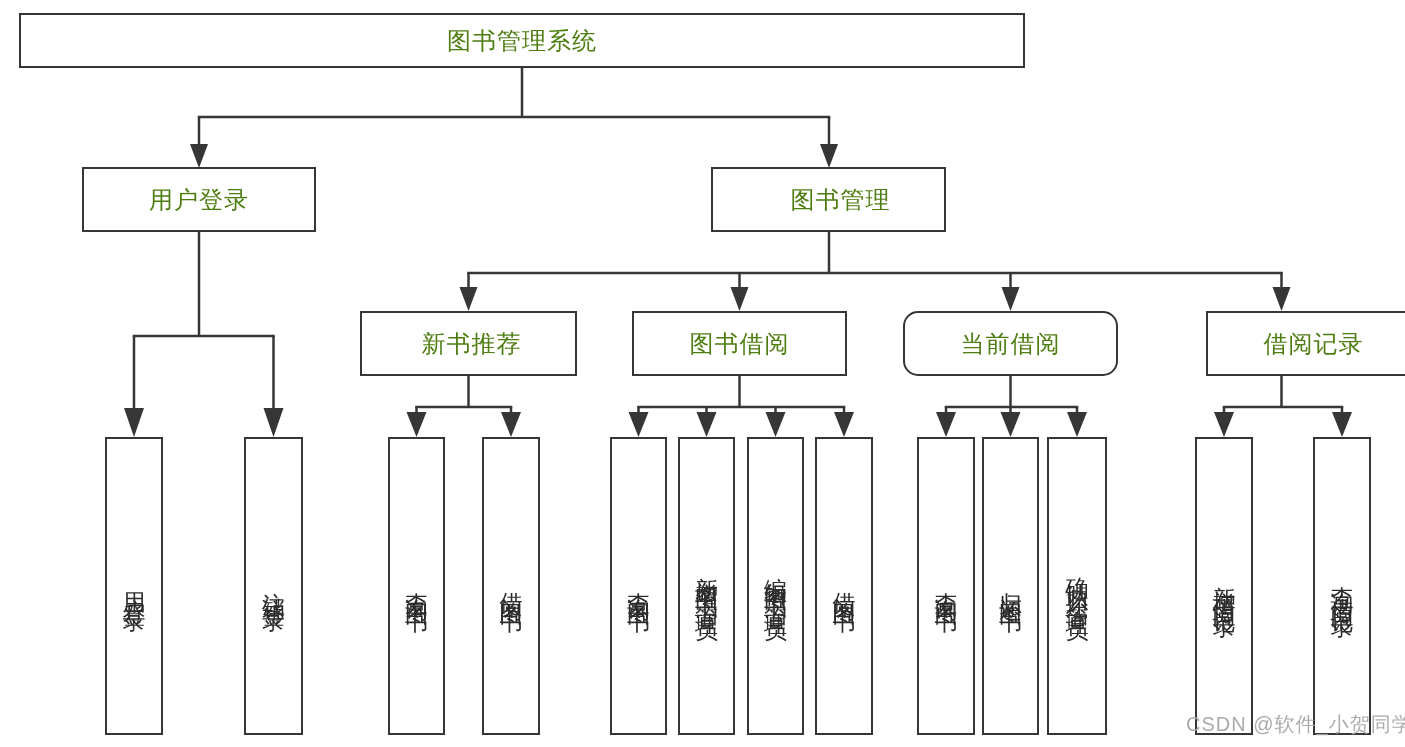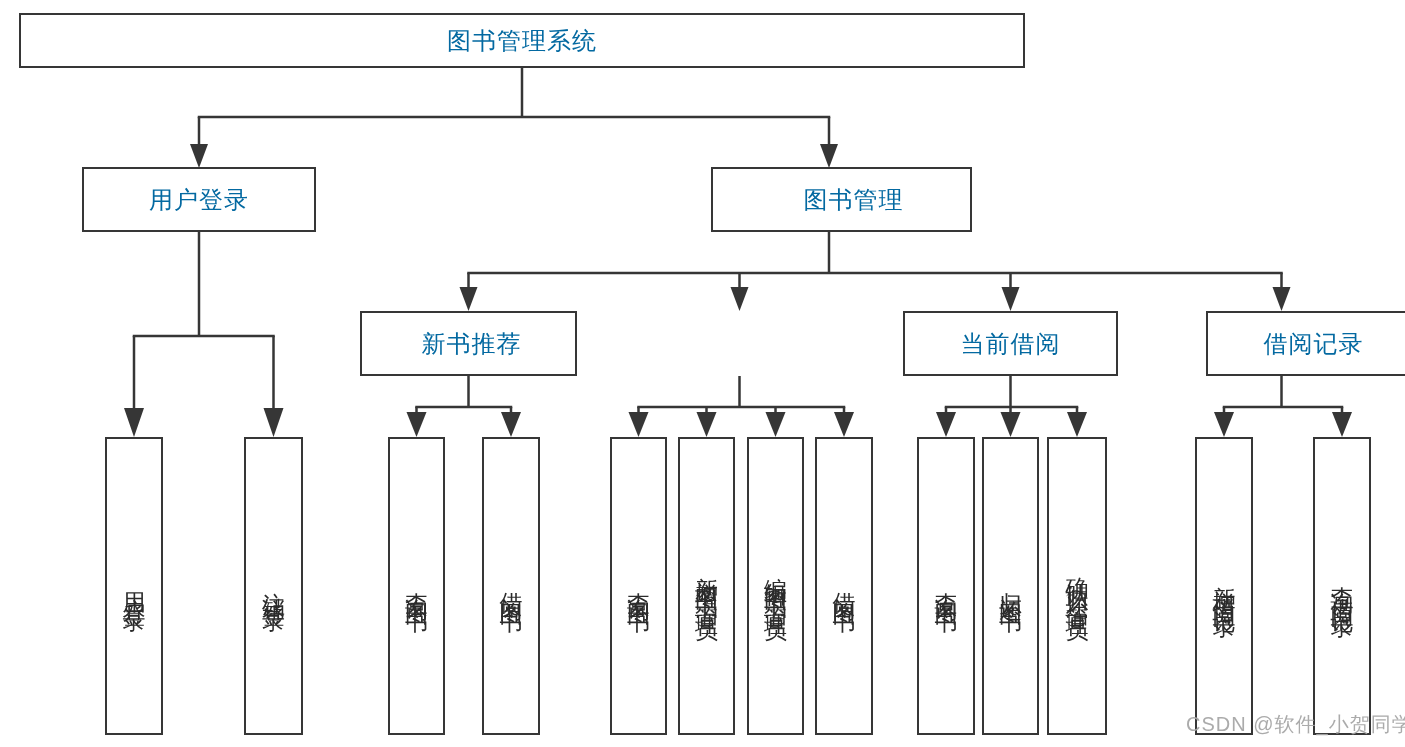--- a/index.html
+++ b/index.html
@@ -19,21 +19,21 @@
   }
   .connectors line { stroke: #363636; stroke-width: 2.5; }
   .connectors polygon { fill: #363636; }
   .node {
     position: absolute;
     background: #ffffff;
     border: 2px solid #363636;
     display: flex;
     align-items: center;
     justify-content: center;
-    color: #0369a1;
+    color: #4d7c0f;
     font-size: 24px;
     letter-spacing: 1px;
     box-sizing: border-box;
     z-index: 2;
   }
   .leaf {
     position: absolute;
     background: #ffffff;
     border: 2px solid #363636;
     display: flex;
@@ -143,28 +143,31 @@
     </g>
   </svg>
 
   <div class="node" style="left:19px; top:13px; width:1006px; height:55px;">
     <span>图书管理系统</span>
   </div>
 
   <div class="node" style="left:82px; top:167px; width:234px; height:65px;">
     <span>用户登录</span>
   </div>
-  <div class="node" style="left:711px; top:167px; width:261px; height:65px;padding-left:24px;">
+  <div class="node" style="left:711px; top:167px; width:235px; height:65px;padding-left:24px;">
     <span>图书管理</span>
   </div>
 
   <div class="node" style="left:360px; top:311px; width:217px; height:65px;padding-left:6px;">
     <span>新书推荐</span>
   </div>
-  <div class="node" style="left:903px; top:311px; width:215px; height:65px;">
+  <div class="node" style="left:632px; top:311px; width:215px; height:65px;">
+    <span>图书借阅</span>
+  </div>
+  <div class="node" style="left:903px; top:311px; width:215px; height:65px;border-radius:15px;">
     <span>当前借阅</span>
   </div>
   <div class="node" style="left:1174px; top:311px; width:215px; height:65px;margin-left:32px;">
     <span>借阅记录</span>
   </div>
 
   <div class="leaf" style="left:105px; top:437px; width:58px; height:298px;">
     <span class="vtext">用户登录</span>
   </div>
   <div class="leaf" style="left:244px; top:437px; width:59px; height:298px;">

